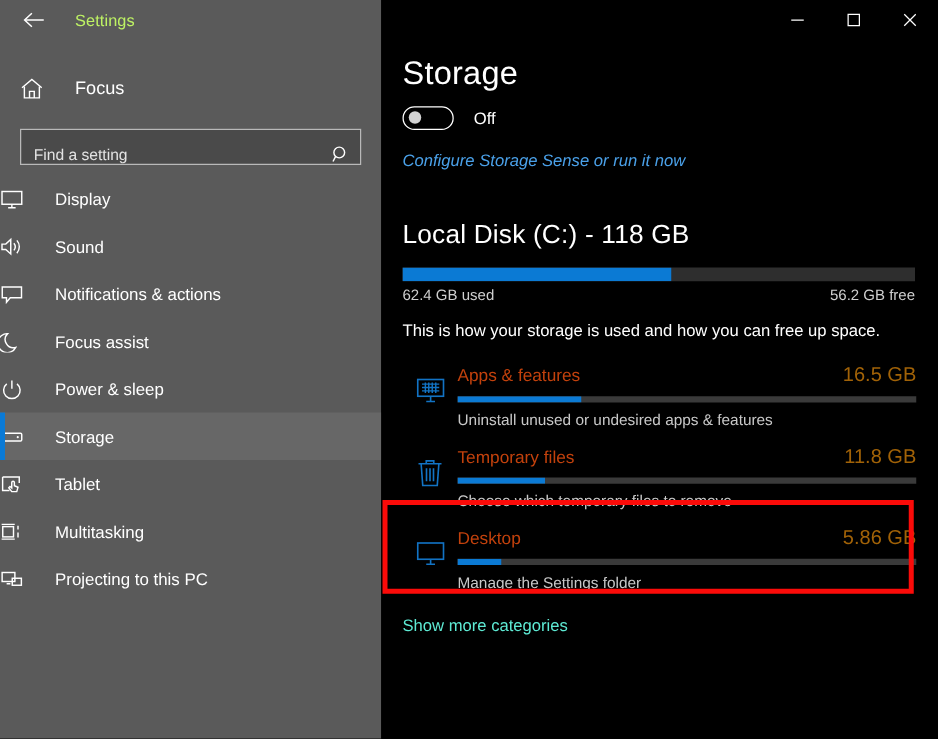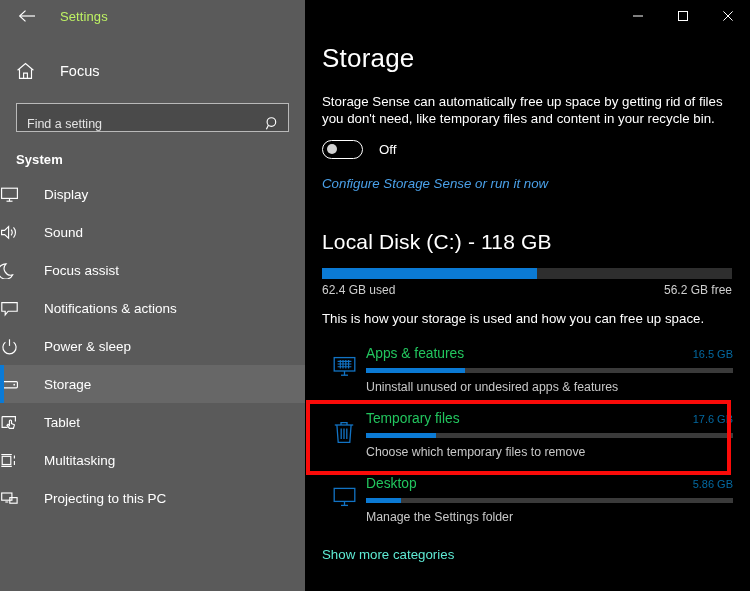--- a/index.html
+++ b/index.html
@@ -274,22 +274,22 @@
     padding-top: 9px;
     color: #1273c4;
   }
   .cat-body { flex: 1; padding-right: 2px; }
 
   .cat-head {
     display: flex;
     justify-content: space-between;
     align-items: baseline;
   }
-  .cat-name { font-size: 13.8px; color: #22c55e; }
-  .cat-size { font-size: 11px; color: #0369a1; margin-left: 16px; }
+  .cat-name { font-size: 13.8px; color: #c2410c; }
+  .cat-size { font-size: 16px; color: #a16207; margin-left: 16px; }
 
   .cat-bar {
     margin-top: 7px;
     height: 5px;
     width: 367px;
     background: #3a3a3a;
     position: relative;
     overflow: hidden;
   }
   .cat-bar .fill {
@@ -352,21 +352,20 @@
     <div class="search-wrap">
       <input type="text" placeholder="Find a setting" style="">
       <span class="search-ico">
         <svg width="15" height="15" viewBox="0 0 15 15" fill="none" stroke="currentColor" stroke-width="1.15">
           <circle cx="6.4" cy="6.0" r="4.3"></circle>
             <path d="M3.4 9.3 L1.4 13.2"></path>
         </svg>
       </span>
     </div>
 
-    <div class="group-title">System</div>
 
     <div class="nav-list">
 
       <div class="nav-item">
         <span class="ico">
           <svg width="19" height="17" viewBox="0 0 19 17" fill="none" stroke="currentColor" stroke-width="1.15">
             <rect x="1.6" y="2.2" width="15.8" height="10.2"></rect>
               <path d="M6.5 15.2 H12.5"></path>
               <path d="M9.5 12.4 V15.2"></path>
           </svg>
@@ -381,33 +380,33 @@
             <path d="M11.1 5.6 A4.6 4.6 0 0 1 11.1 11.3"></path>
             <path d="M13.5 3.3 A7.8 7.8 0 0 1 13.5 13.6"></path>
           </svg>
         </span>
         <span class="lbl">Sound</span>
       </div>
 
       <div class="nav-item">
         <span class="ico">
           <svg width="19" height="17" viewBox="0 0 19 17" fill="none" stroke="currentColor" stroke-width="1.15">
+            <path d="M1.8 2.6 H17.2 V11.2 H8.2 L5.2 14.8 V11.2 H1.8 Z"></path>
+          </svg>
+        </span>
+        <span class="lbl">Notifications &amp; actions</span>
+      </div>
+
+      <div class="nav-item">
+        <span class="ico">
+          <svg width="19" height="17" viewBox="0 0 19 17" fill="none" stroke="currentColor" stroke-width="1.15">
             <path d="M12.6 12.9 A6.6 6.6 0 0 1 6.1 1.9 A7.6 7.6 0 1 0 12.6 12.9 Z"></path>
           </svg>
         </span>
         <span class="lbl">Focus assist</span>
-      </div>
-
-      <div class="nav-item">
-        <span class="ico">
-          <svg width="19" height="17" viewBox="0 0 19 17" fill="none" stroke="currentColor" stroke-width="1.15">
-            <path d="M1.8 2.6 H17.2 V11.2 H8.2 L5.2 14.8 V11.2 H1.8 Z"></path>
-          </svg>
-        </span>
-        <span class="lbl">Notifications &amp; actions</span>
       </div>
 
       <div class="nav-item">
         <span class="ico">
           <svg width="19" height="17" viewBox="0 0 19 17" fill="none" stroke="currentColor" stroke-width="1.15">
             <path d="M5.4 4.1 A6.6 6.6 0 1 0 13.6 4.1"></path>
               <path d="M9.5 1.3 V7.9"></path>
           </svg>
         </span>
         <span class="lbl">Power &amp; sleep</span>
@@ -475,21 +474,20 @@
         <svg width="12" height="12" viewBox="0 0 12 12" stroke="currentColor" stroke-width="1">
             <path d="M1.4 1.4 L10.6 10.6 M10.6 1.4 L1.4 10.6"></path>
           </svg>
       </div>
     </div>
 
     <div class="main-inner">
 
       <h1 class="page-title">Storage</h1>
 
-      <p class="sense-desc">Storage Sense can automatically free up space by getting rid of files you don't need, like temporary files and content in your recycle bin.</p>
 
       <div class="toggle-row">
         <div class="toggle">
           <span class="knob"></span>
         </div>
         <span class="toggle-label">Off</span>
       </div>
 
       <a class="link">Configure Storage Sense or run it now</a>
 
@@ -537,21 +535,21 @@
             <svg width="22" height="25" viewBox="0 0 22 25" fill="none" stroke="currentColor" stroke-width="1.3">
               <path d="M1.8 5.0 H20.2"></path>
               <path d="M8.0 5.0 V2.7 H14.0 V5.0"></path>
               <path d="M3.9 5.0 L5.2 22.4 H16.8 L18.1 5.0"></path>
               <path d="M8.2 8.6 V18.9 M11.0 8.6 V18.9 M13.8 8.6 V18.9"></path>
             </svg>
           </div>
           <div class="cat-body">
             <div class="cat-head">
               <span class="cat-name">Temporary files</span>
-              <span class="cat-size">17.6 GB</span>
+              <span class="cat-size">11.8 GB</span>
             </div>
             <div class="cat-bar">
               <div class="fill" id="cat-fill-1" style="width: 19%;"></div>
             </div>
             <div class="cat-sub">Choose which temporary files to remove</div>
           </div>
         </div>
 
         <div class="cat-row">
           <div class="cat-ico">

